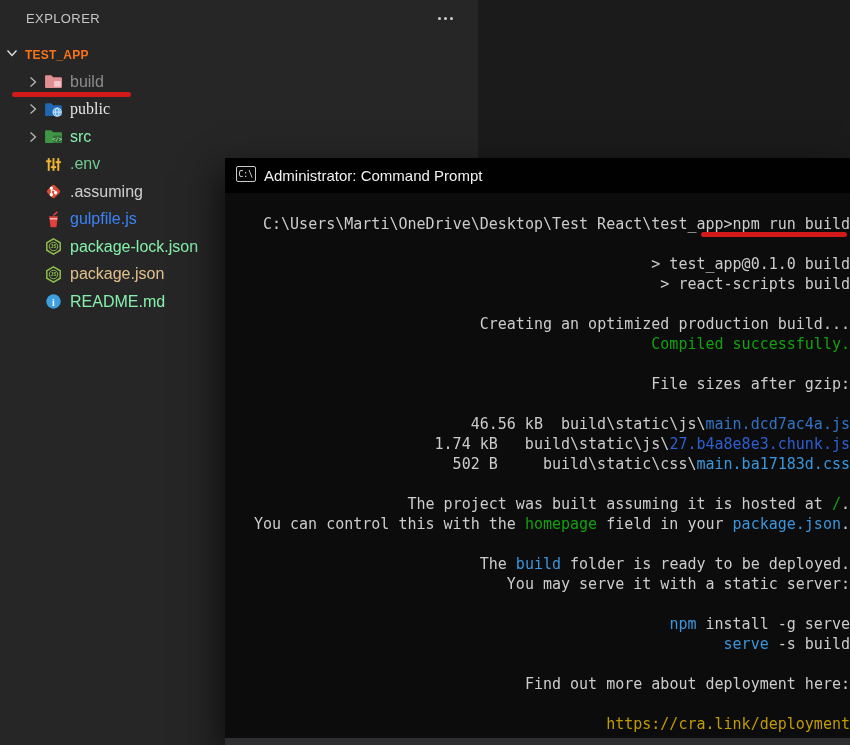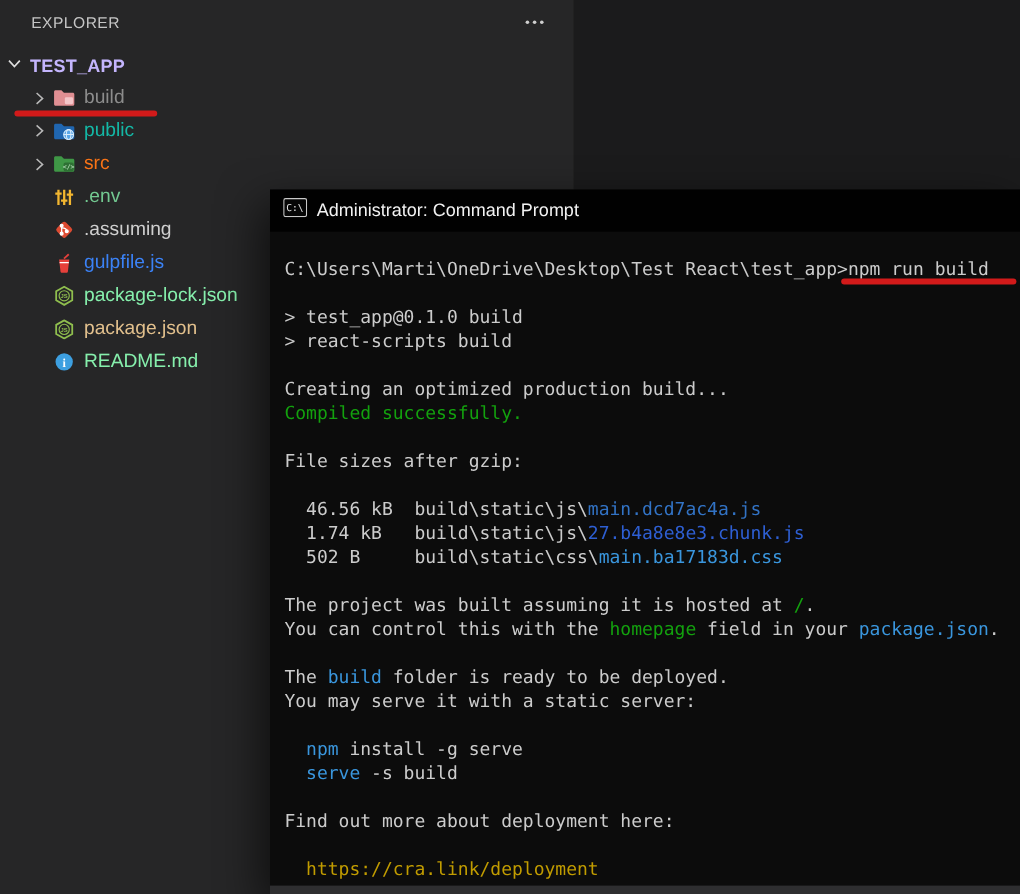--- a/index.html
+++ b/index.html
@@ -6,33 +6,33 @@
   .screen{position:relative;width:850px;height:745px;background:#1b1b1c;overflow:hidden;
           font-family:"Liberation Sans",sans-serif;}
   
   .sidebar{position:absolute;left:0;top:0;width:478px;height:745px;background:#262627;}
   .explorer-header{position:absolute;left:26px;top:11px;font-size:13px;color:#c5c5c5;letter-spacing:.4px;}
   .more-actions{position:absolute;left:432px;top:10px;width:26px;height:16px;display:flex;
                 align-items:center;justify-content:center;gap:3px;cursor:pointer;}
   .more-actions i{width:3px;height:3px;border-radius:50%;background:#cfcfcf;display:block;}
   .project-row{position:absolute;left:0;top:42px;width:478px;height:26px;display:flex;align-items:center;
                padding-left:4px;box-sizing:border-box;cursor:pointer;}
-  .project-label{color:#c4b5fd;font-weight:bold;font-size:15px;margin-left:5px;letter-spacing:.2px;}
+  .project-label{color:#f97316;font-weight:bold;font-size:12px;margin-left:5px;letter-spacing:.2px;}
   .tree{position:absolute;left:0;top:68px;width:478px;}
   .tree-row{height:27.5px;display:flex;align-items:center;padding-left:22px;cursor:pointer;}
   .chev{width:21px;height:17px;flex:none;display:flex;align-items:center;justify-content:center;}
   .ticon{width:20px;height:17px;flex:none;margin-right:7px;display:flex;align-items:center;justify-content:center;}
   .tlabel{font-size:16px;}
   
   .cmd-window{position:absolute;left:225px;top:158px;width:625px;height:587px;background:#0c0c0c;
               box-shadow:-8px 12px 34px rgba(0,0,0,.6);z-index:2;}
   .cmd-titlebar{height:35px;background:#010101;display:flex;align-items:center;padding-left:11px;gap:8px;}
   .cmd-title{color:#f2f2f2;font-size:15px;}
   .terminal{padding:21px 0 0 12px;font-family:"DejaVu Sans Mono","Liberation Mono",monospace;
-            font-size:15px;line-height:20px;white-space:pre;color:#cccccc;}
+            font-size:15px;line-height:20px;white-space:pre;color:#cccccc;text-align:right;}
   .term-line{height:20px;}
   .cmd-bottom{position:absolute;left:0;bottom:0;width:100%;height:7px;background:#2e2e30;}
   
   .ann{position:absolute;height:4.5px;border-radius:2.5px;z-index:10;}
   .ann-build{left:12px;top:92px;width:119px;}
   .ann-cmd{left:701px;top:232px;width:146px;}
 </style>
 </head>
 <body>
 
@@ -80,36 +80,36 @@
           </span>
           <span class="ticon">
             <svg width="19" height="17" viewBox="0 0 18 16">
      <path d="M1,3.2C1,2.5 1.5,2 2.2,2H6.8L8.8,4H15.8C16.5,4 17,4.5 17,5.2V13C17,13.7 16.5,14.2 15.8,14.2H2.2C1.5,14.2 1,13.7 1,13Z" fill="#2066b0"></path>
               <circle cx="12.5" cy="10.5" r="4" fill="#5aa7e8"></circle>
               <circle cx="12.5" cy="10.5" r="3.9" fill="none" stroke="#d9ecfb" stroke-width=".8"></circle>
               <ellipse cx="12.5" cy="10.5" rx="1.8" ry="3.9" fill="none" stroke="#d9ecfb" stroke-width=".8"></ellipse>
               <line x1="8.6" y1="10.5" x2="16.4" y2="10.5" stroke="#d9ecfb" stroke-width=".8"></line>
    </svg>
           </span>
-          <span class="tlabel" style="color: #14b8a6;">public</span>
+          <span class="tlabel" style="color: #e5e5e5; font-family: Liberation Serif, serif;">public</span>
         </div>
         <div class="tree-row">
           <span class="chev">
             <svg width="16" height="16" viewBox="0 0 16 16">
               <polyline points="5.5,3.5 10.5,8 5.5,12.5" fill="none" stroke="#b8b8b8" stroke-width="1.3"></polyline>
             </svg>
           </span>
           <span class="ticon">
             <svg width="19" height="17" viewBox="0 0 18 16">
      <path d="M1,3.2C1,2.5 1.5,2 2.2,2H6.8L8.8,4H15.8C16.5,4 17,4.5 17,5.2V13C17,13.7 16.5,14.2 15.8,14.2H2.2C1.5,14.2 1,13.7 1,13Z" fill="#3f9746"></path>
               <rect x="8.5" y="7" width="8" height="7" rx="1.5" fill="#2e7034"></rect>
               <text x="12.5" y="12.3" font-size="5.2" text-anchor="middle" fill="#c4e8c8" font-family="DejaVu Sans Mono, monospace">&lt;/&gt;</text>
    </svg>
           </span>
-          <span class="tlabel" style="color: #f97316;">src</span>
+          <span class="tlabel" style="color: #86efac;">src</span>
         </div>
         <div class="tree-row">
           <span class="chev"></span>
           <span class="ticon">
             <svg width="17" height="17" viewBox="0 0 16 16">
        <g stroke="#f2b630" stroke-width="1.8">
          <line x1="3.5" y1="2" x2="3.5" y2="14"></line>
                 <line x1="8" y1="2" x2="8" y2="14"></line>
                 <line x1="12.5" y1="2" x2="12.5" y2="14"></line>
          <line x1="1" y1="5" x2="6" y2="5"></line>

